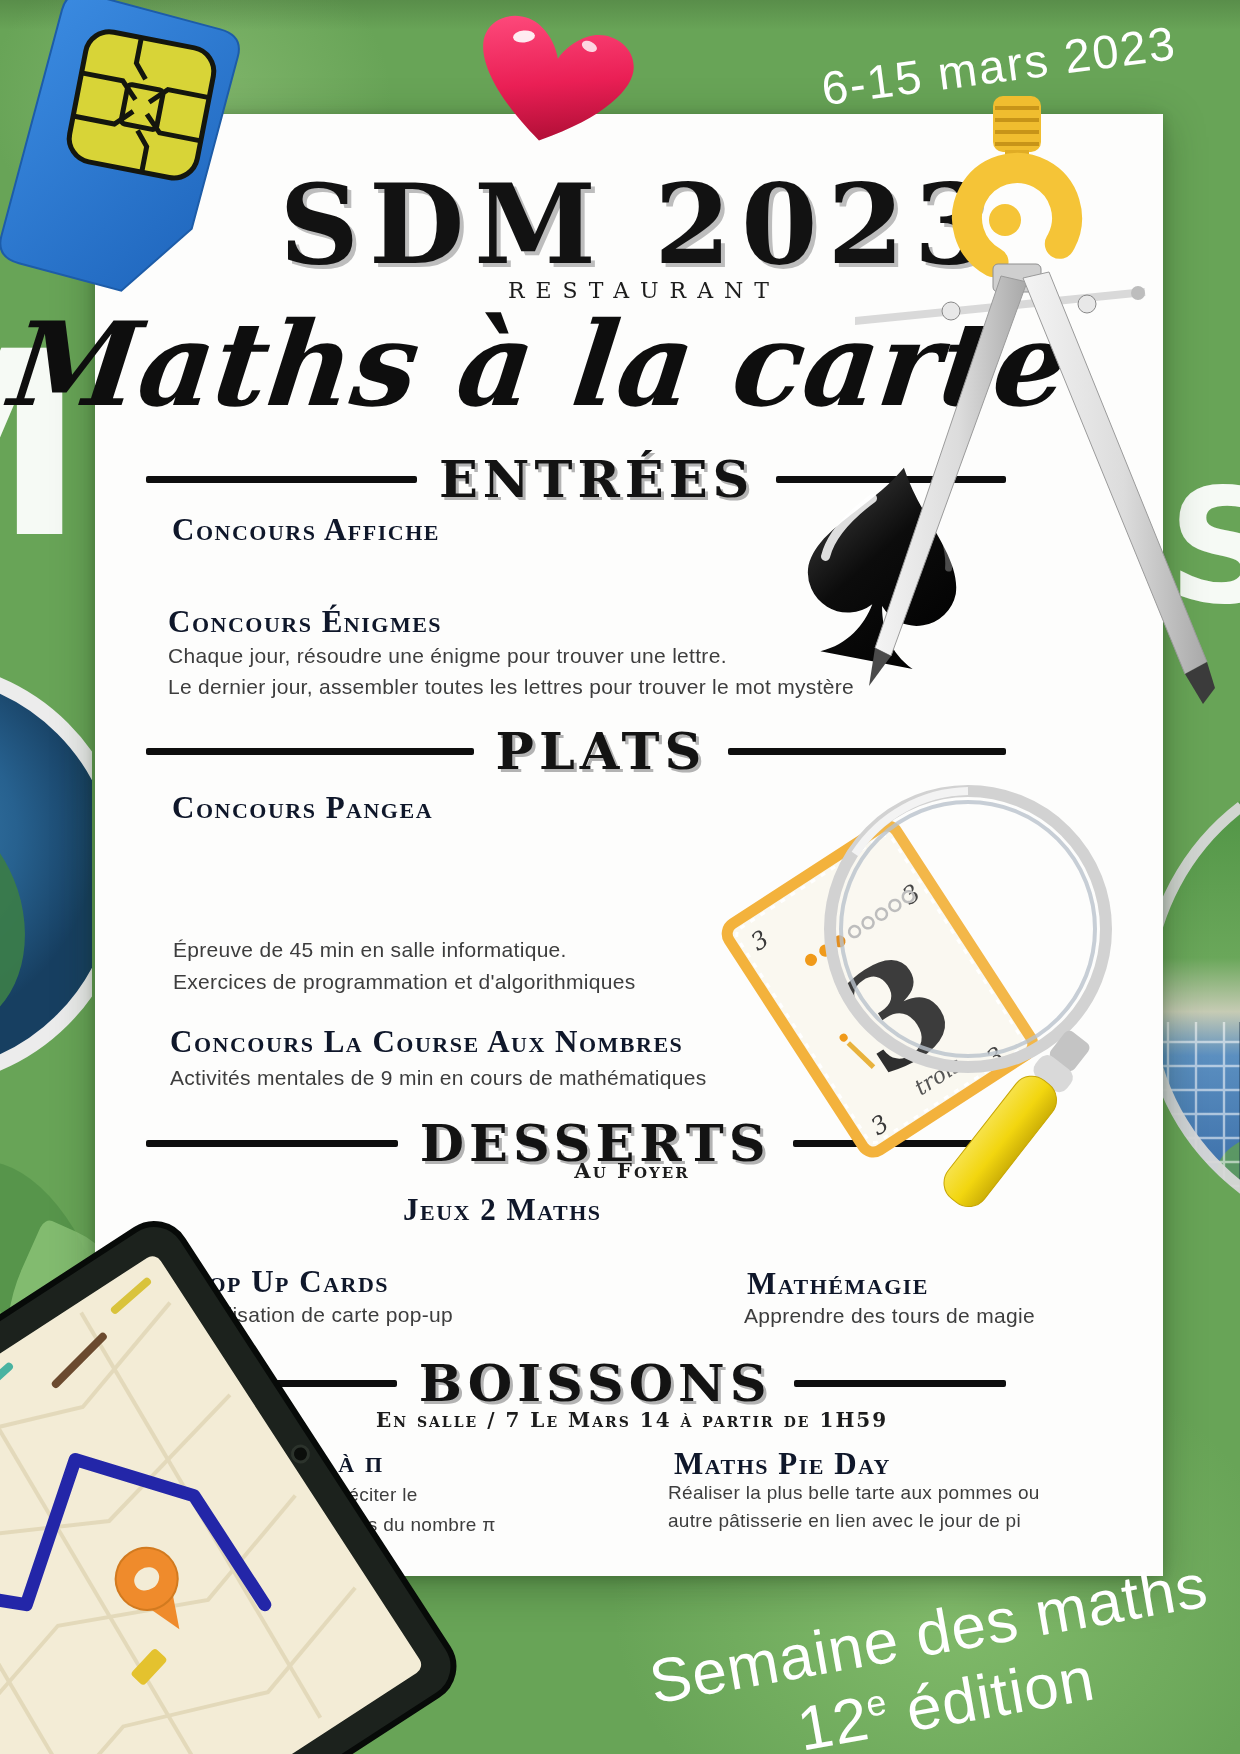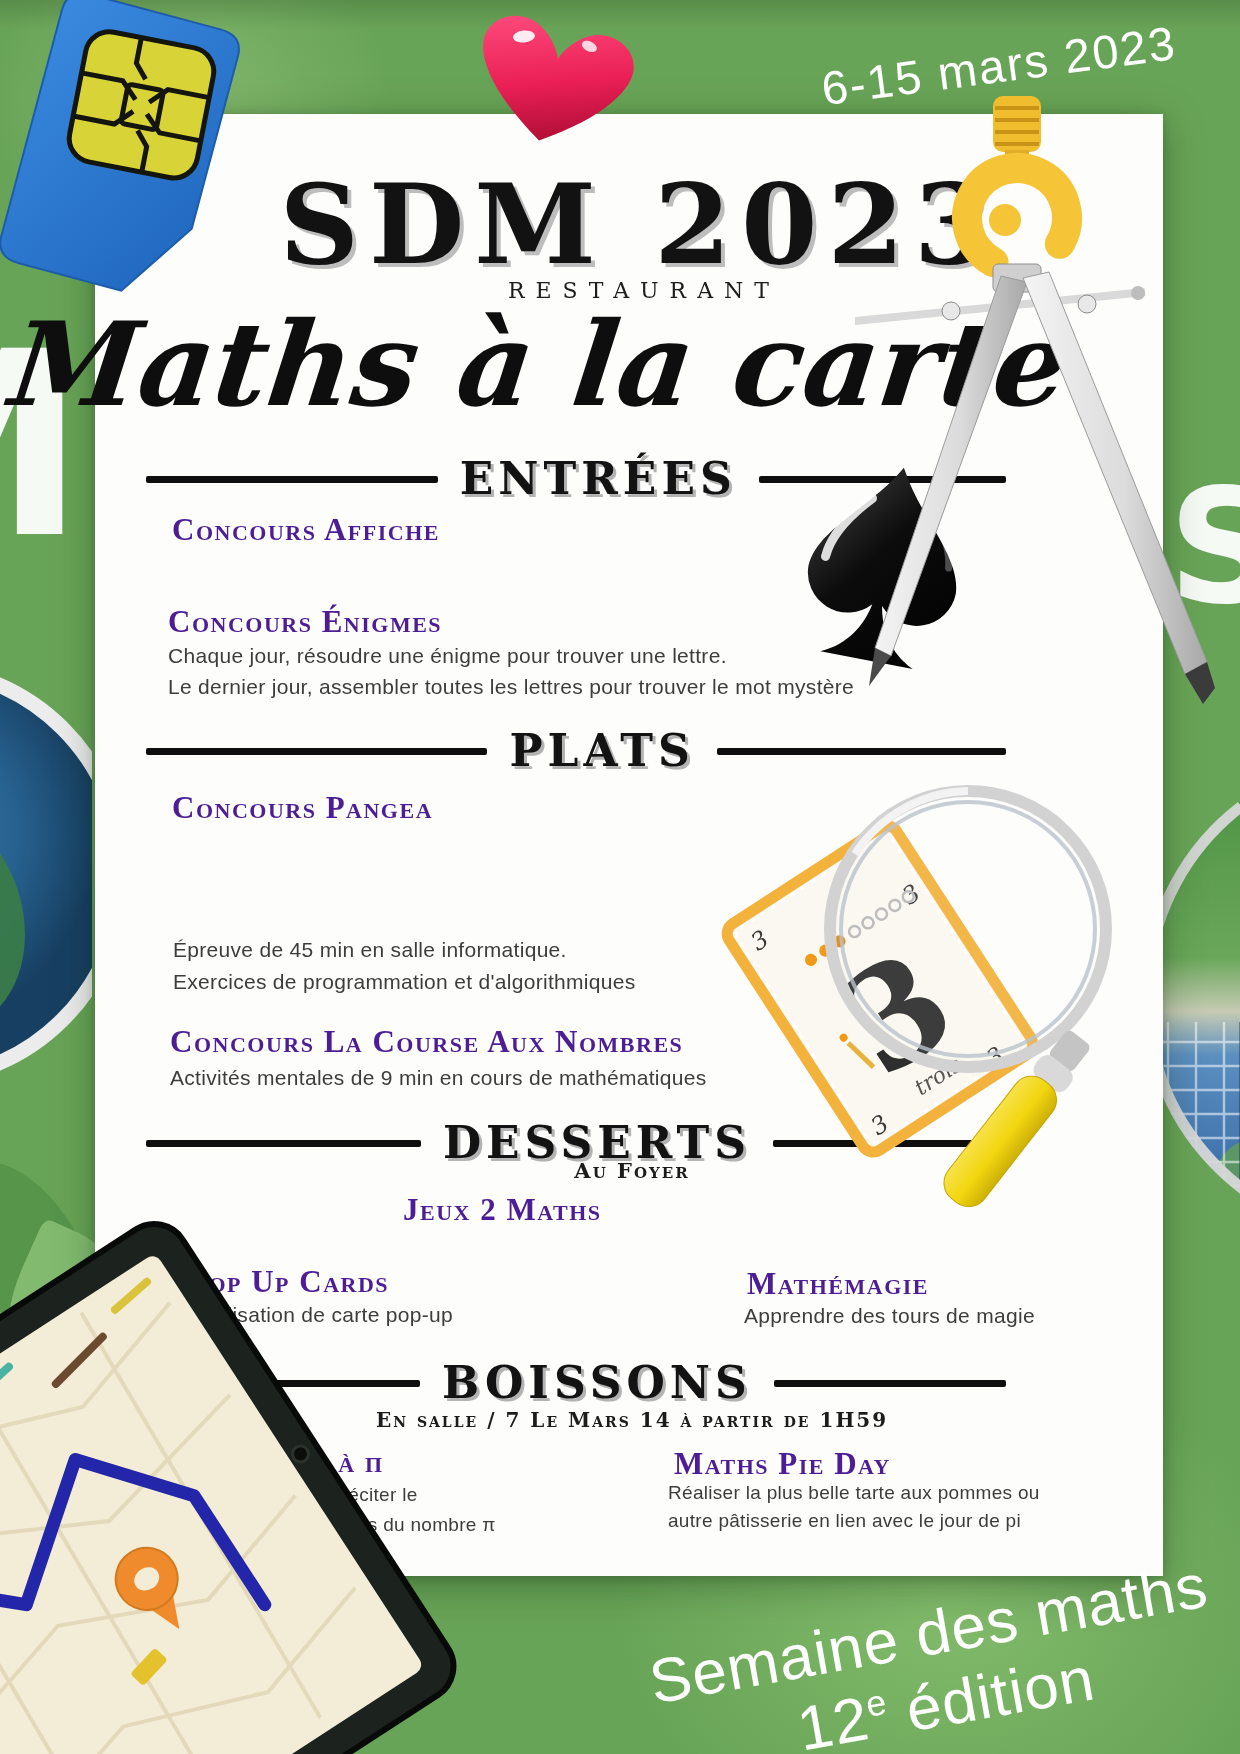--- a/index.html
+++ b/index.html
@@ -52,34 +52,34 @@
     font-size:116px;color:#0e0e0e;margin:0;transform:skewX(-7deg);
     white-space:nowrap;
   }
   
   .sec-row{position:absolute;left:146px;width:860px;height:58px;
     display:flex;align-items:center;}
   .rule{height:7px;background:#0e0e0e;border-radius:2px;}
   .rule-l{flex:1.18;}
   .rule-r{flex:1;}
   .sec-label{
-    font-family:"DejaVu Serif",serif;font-weight:bold;font-size:44px;
+    font-family:"DejaVu Serif",serif;font-weight:bold;font-size:51px;
     letter-spacing:5px;color:#131313;margin:3px 22px;line-height:1;
     text-shadow:3px 3px 0 #b3b3b3;white-space:nowrap;
   }
   .sec-sub{
     position:absolute;left:12px;width:1240px;text-align:center;
     font-family:"DejaVu Serif",serif;font-variant:small-caps;font-weight:bold;
     font-size:21px;letter-spacing:2px;color:#1c1c1c;margin:0;
   }
   
   .item-title{
     position:absolute;font-family:"Liberation Serif",serif;
     font-variant:small-caps;font-weight:bold;font-size:31px;
-    letter-spacing:1.5px;color:#4c1d95;margin:0;white-space:nowrap;
+    letter-spacing:1.5px;color:#0f172a;margin:0;white-space:nowrap;
   }
   .item-desc{
     position:absolute;font-family:"Liberation Sans",sans-serif;font-size:21px;
     color:#3d3d3d;letter-spacing:.3px;margin:0;white-space:nowrap;
   }
   .item-desc.small{font-size:19px;}
   
   .date-badge{
     position:absolute;left:820px;top:34px;width:420px;
     color:#fff;font-size:47px;letter-spacing:2px;

